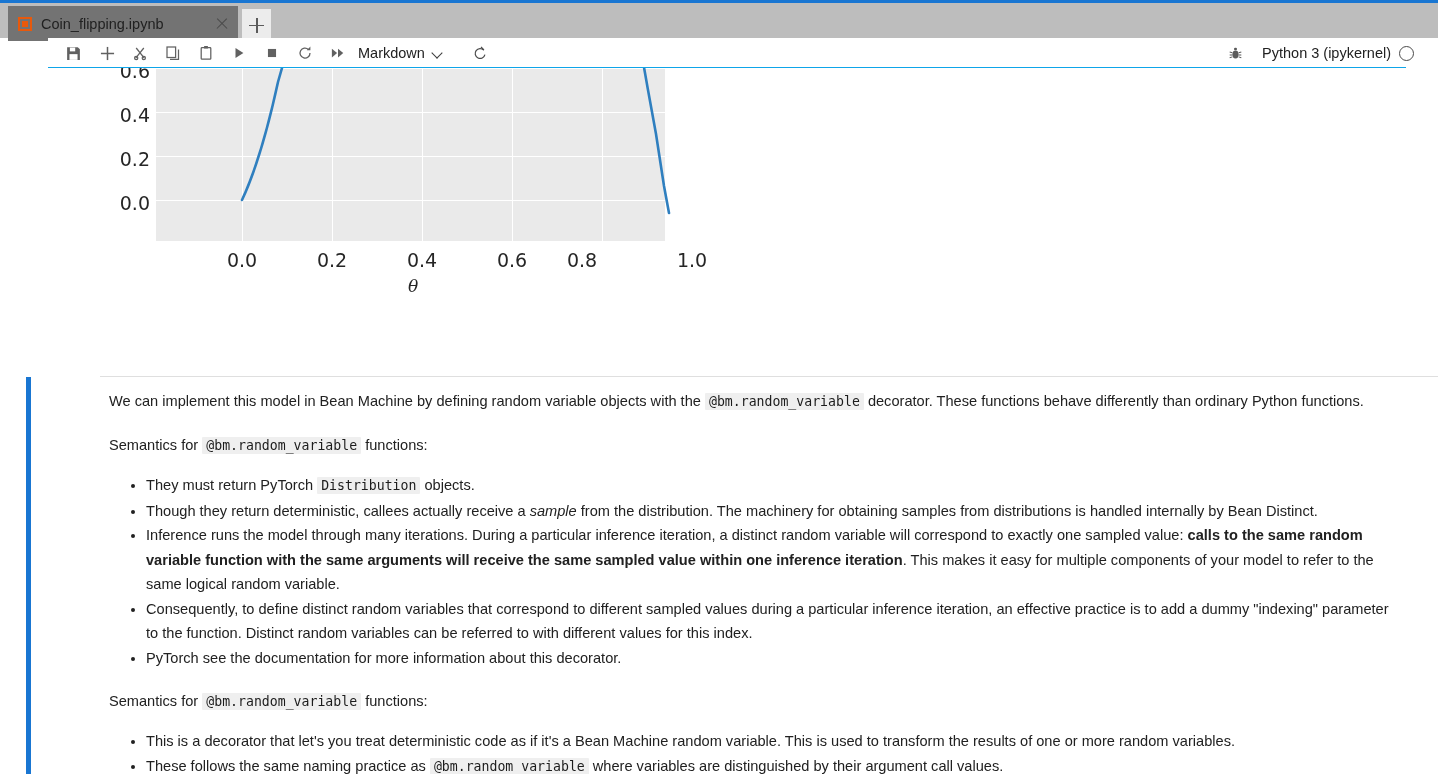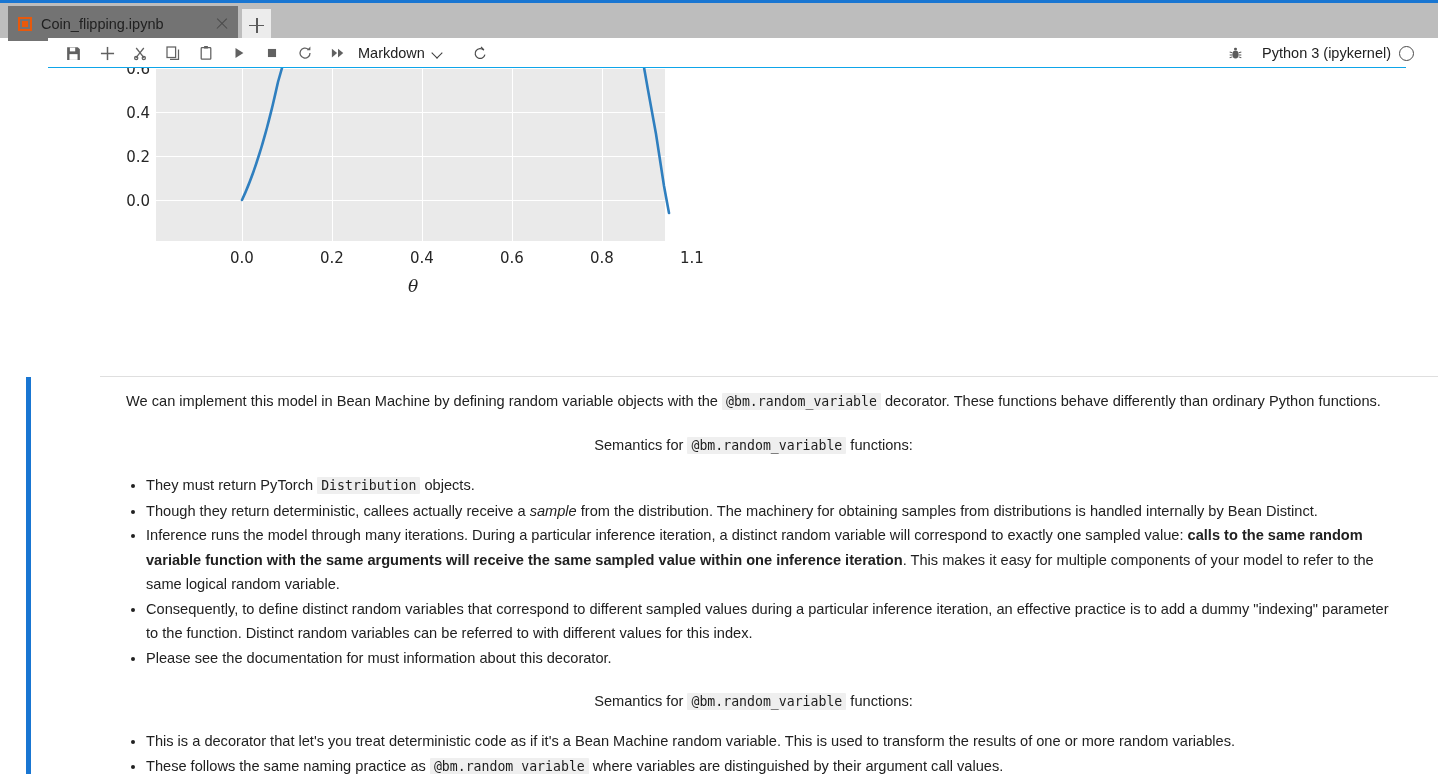--- a/index.html
+++ b/index.html
@@ -216,21 +216,21 @@
   .curve {
     position: absolute;
     left: 0; top: 0;
     width: 509px;
     height: 231px;
     overflow: visible;
   }
   .ytick, .xtick {
     position: absolute;
     font-family: "DejaVu Sans", sans-serif;
-    font-size: 15px;
+    font-size: 19px;
     color: #262626;
     white-space: nowrap;
   }
   .ytick { right: 0; text-align: right; }
   .xtick { text-align: center; width: 60px; }
   .xlab {
     position: absolute;
     font-family: "DejaVu Serif", serif;
     font-style: italic;
     font-size: 17px;
@@ -263,21 +263,20 @@
     border-top: 1px solid #dfdfdf;
     border-bottom: 1px solid #dfdfdf;
     box-sizing: border-box;
     padding: 12px 40px 0 8px;
   }
   .cell-body p {
     margin: 0 0 0 1px;
     font-size: 14.6px;
     line-height: 24px;
     color: #212121;
-    text-align: center;
   }
   .cell-body p.spaced { margin-top: 19px; }
   .cell-body ul {
     margin: 15px 0 0 0;
     padding-left: 38px;
     list-style: disc;
   }
   .cell-body li {
     font-size: 14.6px;
     line-height: 24.5px;
@@ -438,22 +437,22 @@
 
         <div class="ytick" style="top:50px;  width:42px; left:0;">0.6</div>
         <div class="ytick" style="top:94px;  width:42px; left:0;">0.4</div>
         <div class="ytick" style="top:138px; width:42px; left:0;">0.2</div>
         <div class="ytick" style="top:182px; width:42px; left:0;">0.0</div>
 
         <div class="xtick" style="top:239px; left:104px;">0.0</div>
         <div class="xtick" style="top:239px; left:194px;">0.2</div>
         <div class="xtick" style="top:239px; left:284px;">0.4</div>
         <div class="xtick" style="top:239px; left:374px;">0.6</div>
-        <div class="xtick" style="top:239px; left:464px;">0.8</div>
-        <div class="xtick" style="top:239px; left:554px;">1.1</div>
+        <div class="xtick" style="top:239px; left:444px;">0.8</div>
+        <div class="xtick" style="top:239px; left:554px;">1.0</div>
 
         <div class="xlab" style="top:266px; left:300px;">θ</div>
       </div>
     </div>
 
     <div class="md-cell">
       <div class="cell-selbar"></div>
       <div class="cell-body">
 
         <p>
@@ -471,21 +470,21 @@
           <li>
             <span>Though they return deterministic, callees actually receive a </span><em>sample</em><span> from the distribution. The machinery for obtaining samples from distributions is handled internally by Bean Distinct.</span>
           </li>
           <li>
             <span>Inference runs the model through many iterations. During a particular inference iteration, a distinct random variable will correspond to exactly one sampled value: </span><strong>calls to the same random variable function with the same arguments will receive the same sampled value within one inference iteration</strong><span>. This makes it easy for multiple components of your model to refer to the same logical random variable.</span>
           </li>
           <li>
             <span>Consequently, to define distinct random variables that correspond to different sampled values during a particular inference iteration, an effective practice is to add a dummy "indexing" parameter to the function. Distinct random variables can be referred to with different values for this index.</span>
           </li>
           <li>
-            <span>Please see the documentation for must information about this decorator.</span>
+            <span>PyTorch see the documentation for more information about this decorator.</span>
           </li>
         </ul>
 
         <p class="spaced">
           <span>Semantics for </span><code class="inline">@bm.random_variable</code><span> functions:</span>
         </p>
 
         <ul>
           <li>
             <span>This is a decorator that let's you treat deterministic code as if it's a Bean Machine random variable. This is used to transform the results of one or more random variables.</span>

